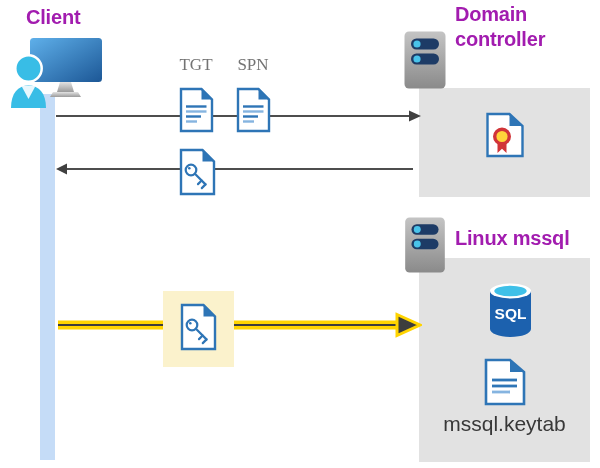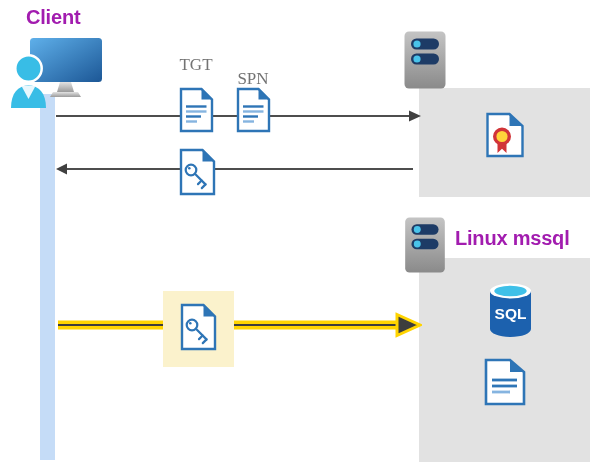--- a/index.html
+++ b/index.html
@@ -65,21 +65,21 @@
   <svg class="abs" style="left:8px;top:36px;z-index:4;" width="100" height="72" viewBox="0 0 100 72">
     <rect x="22" y="2" width="72" height="44" rx="3.5" fill="url(#gradMon)"></rect>
     <polygon points="52,46 63,46 66,56 49,56" fill="url(#gradStand)"></polygon>
     <polygon points="45,56 70,56 73,61 42,61" fill="url(#gradStand)"></polygon>
     <path d="M3,72 C3,57 10,49.5 20.5,49.5 C31,49.5 38,57 38,72 Z" fill="#38bde6"></path>
     <path d="M13.5,50 L27.5,50 L20.5,63 Z" fill="#e8f7fd"></path>
     <circle cx="20.5" cy="32.5" r="13.2" fill="#38bde6" stroke="#ffffff" stroke-width="2.5"></circle>
   </svg>
 
   <div class="abs sub ctr" style="left:176px;top:55px;width:40px;z-index:4;">TGT</div>
-  <div class="abs sub ctr" style="left:233px;top:55px;width:40px;z-index:4;margin-top:14px;">SPN</div>
+  <div class="abs sub ctr" style="left:233px;top:55px;width:40px;z-index:4;">SPN</div>
 
   <svg class="abs" style="left:178px;top:87px;z-index:4;" width="37" height="46" viewBox="0 0 37 46">
     <path d="M3,2 H23.5 L34,12.5 V44 H3 Z" fill="#ffffff" stroke="#2e75b6" stroke-width="2.4"></path>
     <path d="M23.5,2 V12.5 H34 Z" fill="#2e75b6"></path>
     <line x1="8" y1="19.5" x2="28.5" y2="19.5" stroke="#2e75b6" stroke-width="2.4"></line>
     <line x1="8" y1="24.5" x2="28.5" y2="24.5" stroke="#85b4e0" stroke-width="2.4"></line>
     <line x1="8" y1="29.5" x2="23" y2="29.5" stroke="#2e75b6" stroke-width="2.4"></line>
     <line x1="8" y1="34.5" x2="19" y2="34.5" stroke="#85b4e0" stroke-width="2.4"></line>
   </svg>
 
@@ -116,20 +116,21 @@
     <circle cx="11.3" cy="20.2" r="1.3" fill="#2e75b6"></circle>
   </svg>
 
   <svg class="abs" style="left:403px;top:30px;z-index:4;" width="44" height="60" viewBox="0 0 44 60">
     <rect x="1.5" y="1.5" width="41" height="57" rx="4.5" fill="url(#gradSrv)"></rect>
     <rect x="8" y="8.5" width="28" height="11" rx="5.5" fill="#1d3b66"></rect>
     <circle cx="14" cy="14" r="3.6" fill="#49c3ea"></circle>
     <rect x="8" y="23.5" width="28" height="11" rx="5.5" fill="#1d3b66"></rect>
     <circle cx="14" cy="29" r="3.6" fill="#49c3ea"></circle>
   </svg>
+  <div class="abs hdr" style="left:455px;top:2px;width:125px;z-index:4;">Domain controller</div>
 
   <svg class="abs" style="left:485px;top:112px;z-index:4;" width="40" height="46" viewBox="0 0 40 46">
     <path d="M2.5,2 H24.5 L37.5,14 V44 H2.5 Z" fill="#ffffff" stroke="#2e75b6" stroke-width="2.4"></path>
     <path d="M24.5,2 V14 H37.5 Z" fill="#2e75b6"></path>
     <path d="M12.5,29.5 V41 L17,36.8 L21.5,41 V29.5 Z" fill="#d13438"></path>
     <circle cx="17" cy="24.5" r="7.3" fill="#ffd43a" stroke="#d13438" stroke-width="3.4"></circle>
   </svg>
 
   <svg class="abs" style="left:403px;top:216px;z-index:4;" width="44" height="58" viewBox="0 0 44 60">
     <rect x="1.5" y="1.5" width="41" height="57" rx="4.5" fill="url(#gradSrv)"></rect>
@@ -148,14 +149,15 @@
   </svg>
 
   <svg class="abs" style="left:483px;top:358px;z-index:4;" width="44" height="48" viewBox="0 0 44 48">
     <path d="M3,2 H27 L41,14 V46 H3 Z" fill="#ffffff" stroke="#2e75b6" stroke-width="2.6"></path>
     <path d="M27,2 V14 H41 Z" fill="#2e75b6"></path>
     <line x1="9" y1="22" x2="34" y2="22" stroke="#2e75b6" stroke-width="2.8"></line>
     <line x1="9" y1="28" x2="34" y2="28" stroke="#2e75b6" stroke-width="2.8"></line>
     <line x1="9" y1="34" x2="27" y2="34" stroke="#85b4e0" stroke-width="2.8"></line>
   </svg>
 
+  <div class="abs ctr" style="left:419px;top:412px;width:171px;font-size:21px;color:#383838;z-index:4;">mssql.keytab</div>
 
 </div>
 
 </body></html>

